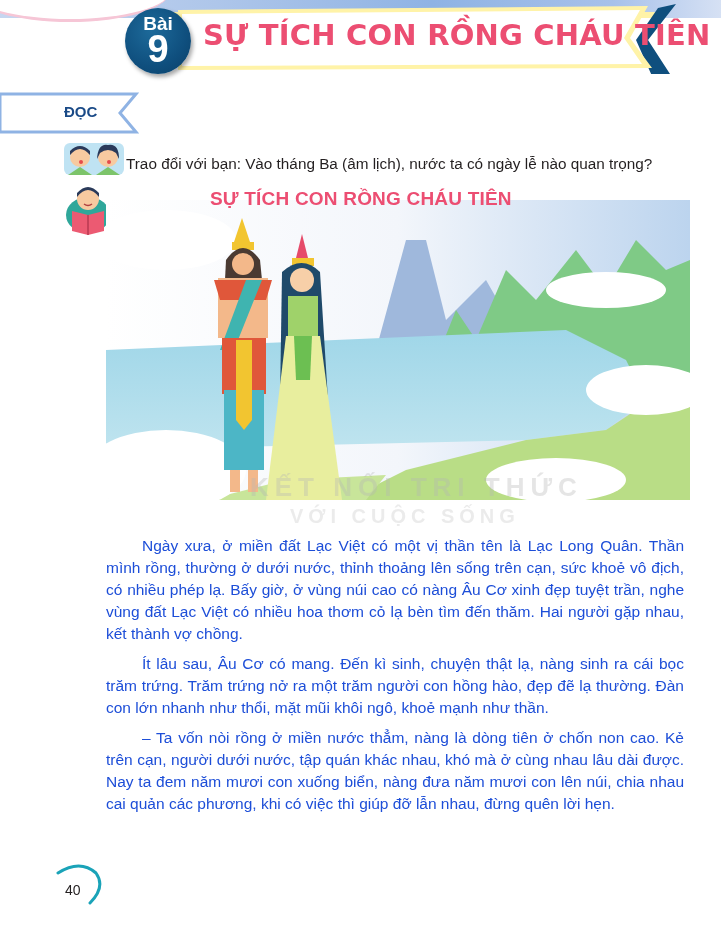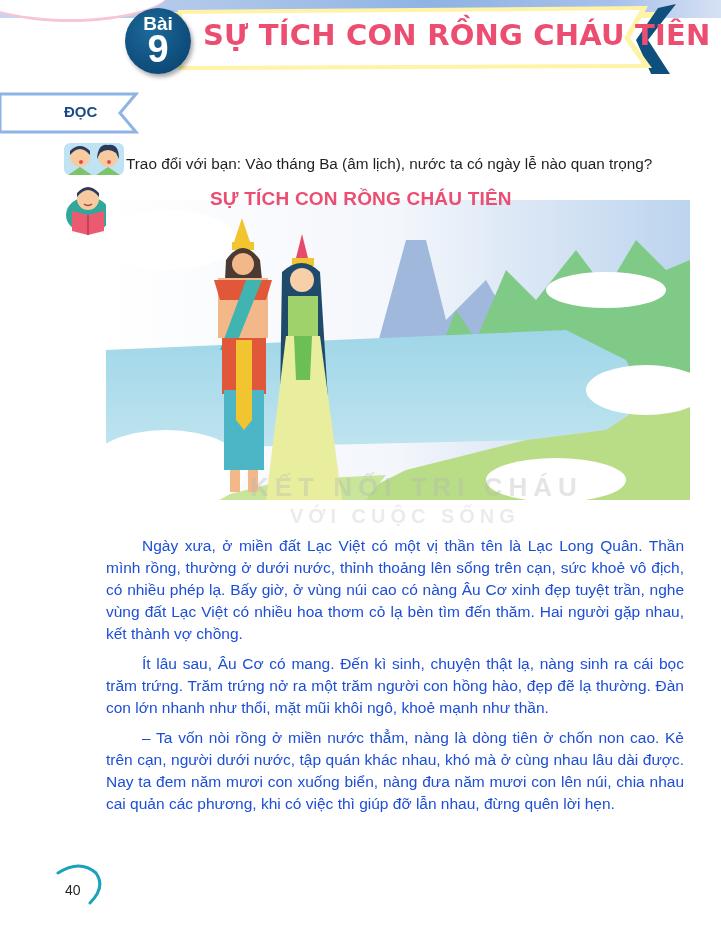--- a/index.html
+++ b/index.html
@@ -198,21 +198,21 @@
       <polygon points="190,58 196,34 202,58" fill="#e64b6a"></polygon>
       <rect x="186" y="58" width="22" height="8" fill="#f2c530"></rect>
       <path d="M176 72 Q196 54 214 72 L222 200 L174 200 Z" fill="#1f4a6a"></path>
       <circle cx="196" cy="80" r="12" fill="#f7cfa8"></circle>
       <rect x="182" y="96" width="30" height="40" fill="#9fd26a"></rect>
       <polygon points="180,136 214,136 236,300 160,300" fill="#e8ee9e"></polygon>
       <polygon points="188,136 206,136 204,180 190,180" fill="#6cbf52"></polygon>
     </g>
   </svg>
 </div>
-<div class="watermark">KẾT NỐI TRI CHÁU</div>
+<div class="watermark">KẾT NỐI TRI THỨC</div>
 <div class="watermark2">VỚI CUỘC SỐNG</div>
 
 <div class="story-body">
   <p>Ngày xưa, ở miền đất Lạc Việt có một vị thần tên là Lạc Long Quân. Thần mình rồng, thường ở dưới nước, thỉnh thoảng lên sống trên cạn, sức khoẻ vô địch, có nhiều phép lạ. Bấy giờ, ở vùng núi cao có nàng Âu Cơ xinh đẹp tuyệt trần, nghe vùng đất Lạc Việt có nhiều hoa thơm cỏ lạ bèn tìm đến thăm. Hai người gặp nhau, kết thành vợ chồng.</p>
   <p>Ít lâu sau, Âu Cơ có mang. Đến kì sinh, chuyện thật lạ, nàng sinh ra cái bọc trăm trứng. Trăm trứng nở ra một trăm người con hồng hào, đẹp đẽ lạ thường. Đàn con lớn nhanh như thổi, mặt mũi khôi ngô, khoẻ mạnh như thần.</p>
   <p>– Ta vốn nòi rồng ở miền nước thẳm, nàng là dòng tiên ở chốn non cao. Kẻ trên cạn, người dưới nước, tập quán khác nhau, khó mà ở cùng nhau lâu dài được. Nay ta đem năm mươi con xuống biển, nàng đưa năm mươi con lên núi, chia nhau cai quản các phương, khi có việc thì giúp đỡ lẫn nhau, đừng quên lời hẹn.</p>
 </div>
 
 <div class="page-num">
   <svg width="66" height="50" viewBox="0 0 66 50">

